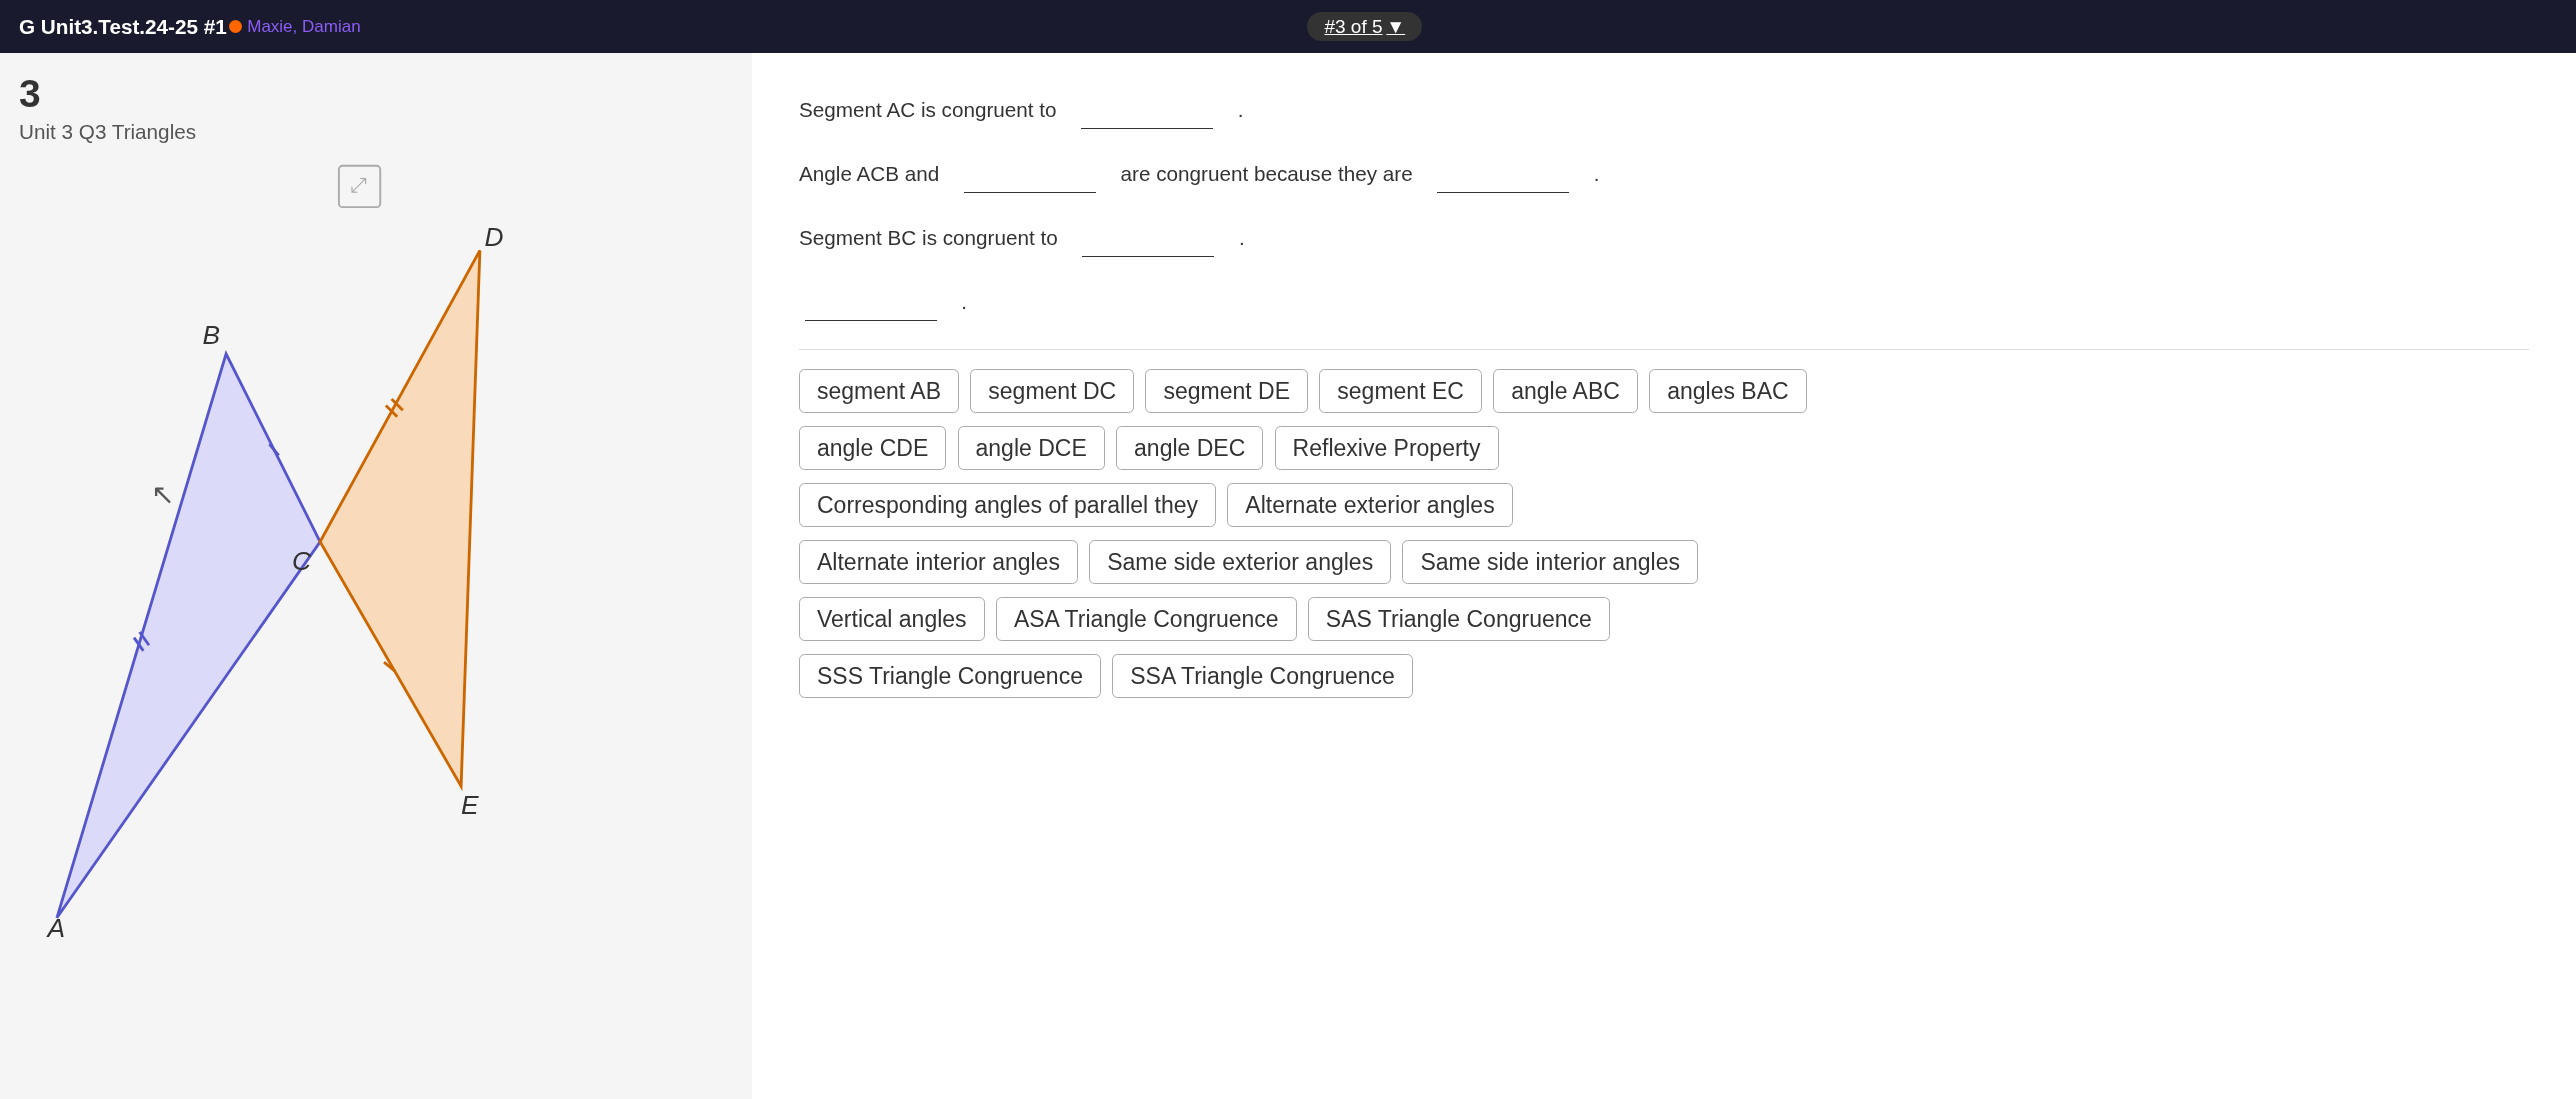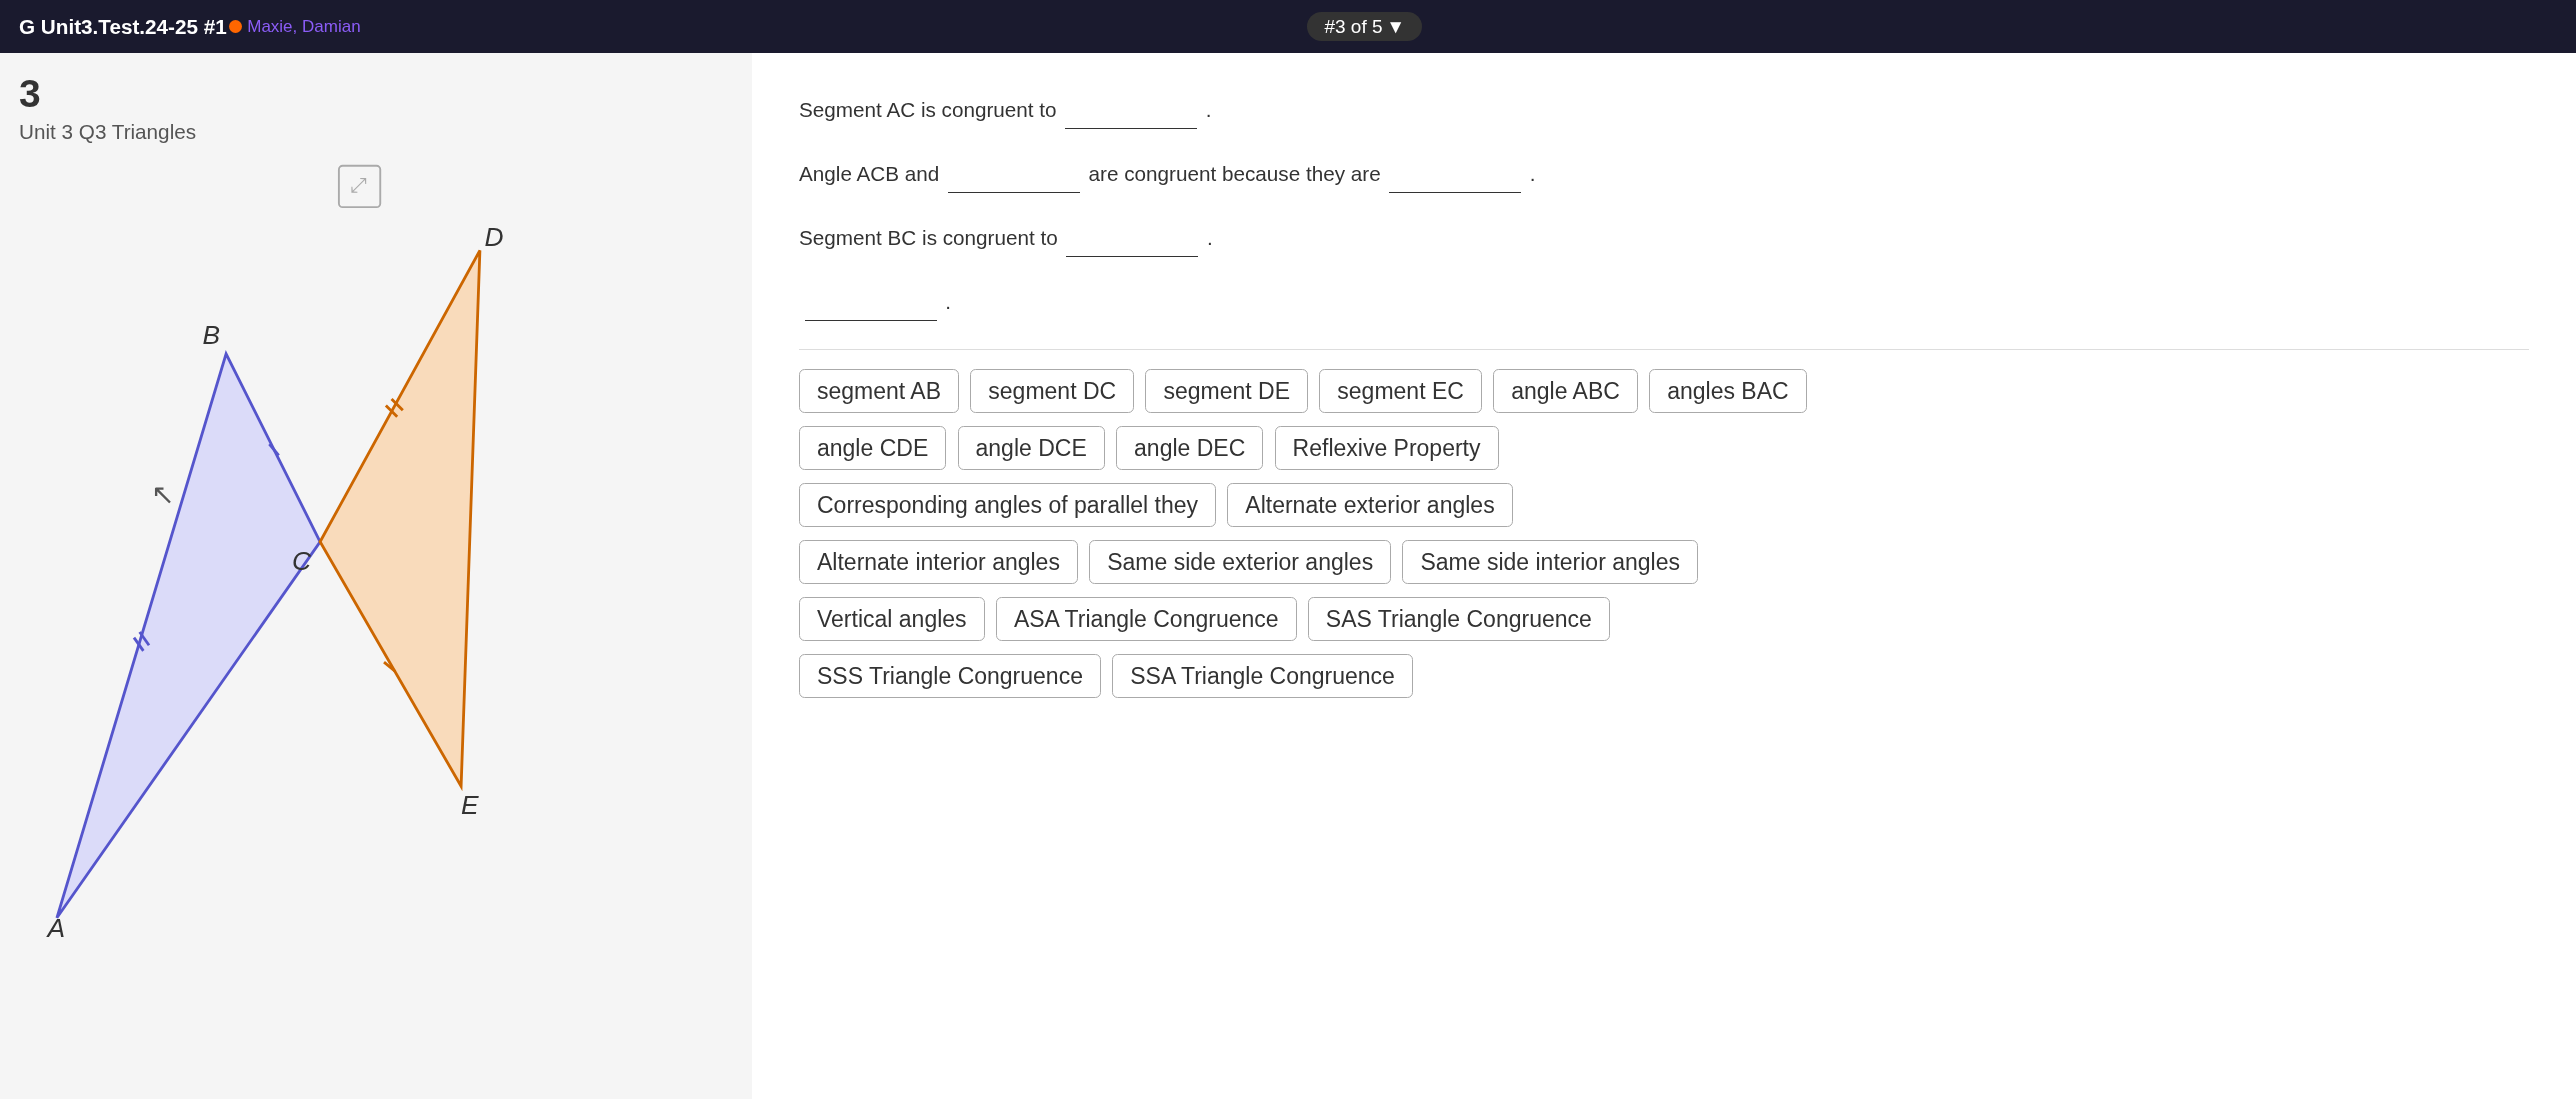--- a/index.html
+++ b/index.html
@@ -43,20 +43,21 @@
       width: 13px;
       height: 13px;
       background: #ff6600;
       border-radius: 50%;
       display: inline-block;
     }
     .top-bar-center {
       display: flex;
       align-items: flex-end;
       gap: 7.5px;
+      text-decoration: underline;
     }
     .counter-badge {
       background: #333;
       color: white;
       border-radius: 19px;
       padding: 3.8px 17px;
       font-size: 19px;
       display: flex;
       align-items: center;
       gap: 3.8px;
@@ -100,21 +101,21 @@
       font-size: 20.7px;
       color: #333;
       font-style: italic;
       margin-bottom: 38px;
       line-height: 1.5;
     }
     .sentence-row {
       display: flex;
       align-items: center;
       flex-wrap: wrap;
-      gap: 3px;
+      gap: 19px;
       margin-bottom: 26px;
       font-size: 20.7px;
       color: #333;
     }
     .drop-box {
       display: inline-block;
       min-width: 132px;
       height: 38px;
       border-bottom: 1.9px solid #333;
       margin: 0 5.6px;

